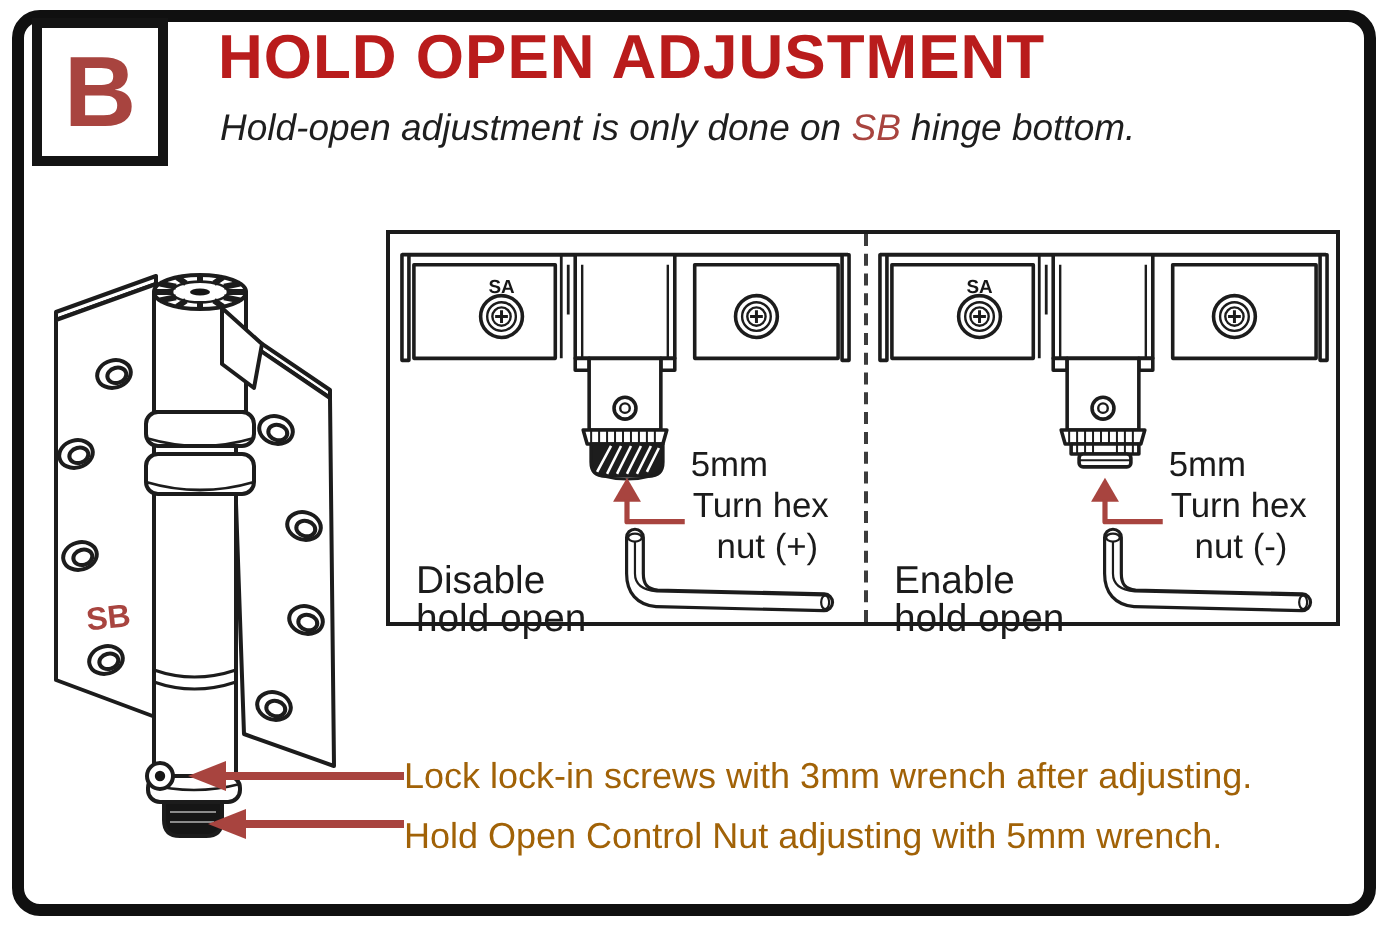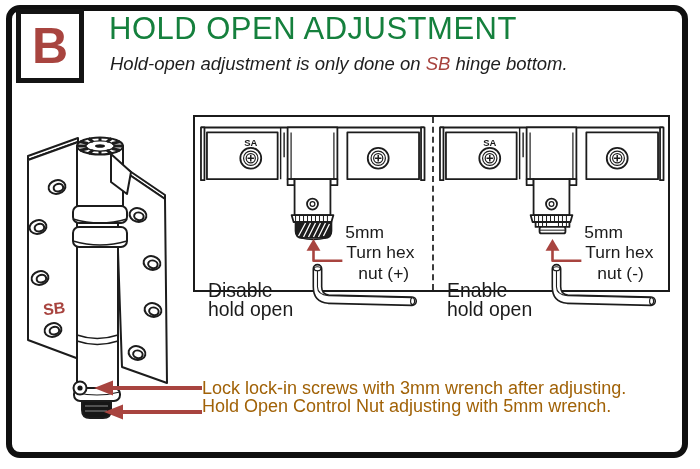--- a/index.html
+++ b/index.html
@@ -11,40 +11,40 @@
     position:absolute;left:6px;top:5px;width:682px;height:453px;
     border:6px solid #101010;border-radius:14px;background:#fff;box-sizing:border-box;
   }
   .badge{
     position:absolute;left:16px;top:9px;width:68px;height:74px;background:#fff;
     border:5px solid #141414;box-sizing:border-box;
     display:flex;align-items:center;justify-content:center;
   }
   .badge span{font-size:50px;font-weight:bold;color:#a8443f;line-height:1;}
   .title{
-    position:absolute;left:109px;top:11px;font-size:31px;font-weight:normal;
-    color:#15803d;letter-spacing:0.5px;white-space:nowrap;
+    position:absolute;left:109px;top:11px;font-size:31px;font-weight:bold;
+    color:#b91c1c;letter-spacing:0.5px;white-space:nowrap;
   }
   .subtitle{
     position:absolute;left:110px;top:53px;font-size:18.5px;color:#1e1e1e;white-space:nowrap;font-style:italic;
   }
   .subtitle .model{color:#a8443f;}
   .panel-box{
-    position:absolute;left:193px;top:115px;width:477px;height:177px;
+    position:absolute;left:193px;top:115px;width:477px;height:198px;
     border:2px solid #1b1b1b;box-sizing:border-box;background:#fff;display:flex;
   }
   .panel{width:50%;height:100%;position:relative;}
   .panel + .panel{border-left:2px dashed #3c3c3c;box-sizing:border-box;}
   .hinge-svg{position:absolute;left:15px;top:110px;}
   .arrows-svg{position:absolute;left:84px;top:376px;}
   .callout{
     position:absolute;left:202px;font-size:18px;color:#a16207;white-space:nowrap;
   }
   .callout.c1{top:378px;}
-  .callout.c2{top:396px;text-align:right;}
+  .callout.c2{top:408px;text-align:right;}
   svg text{font-family:"Liberation Sans", sans-serif;}
 </style>
 </head>
 <body>
 
 <div class="frame"></div>
 
 <div class="badge">
   <span>B</span>
 </div>

